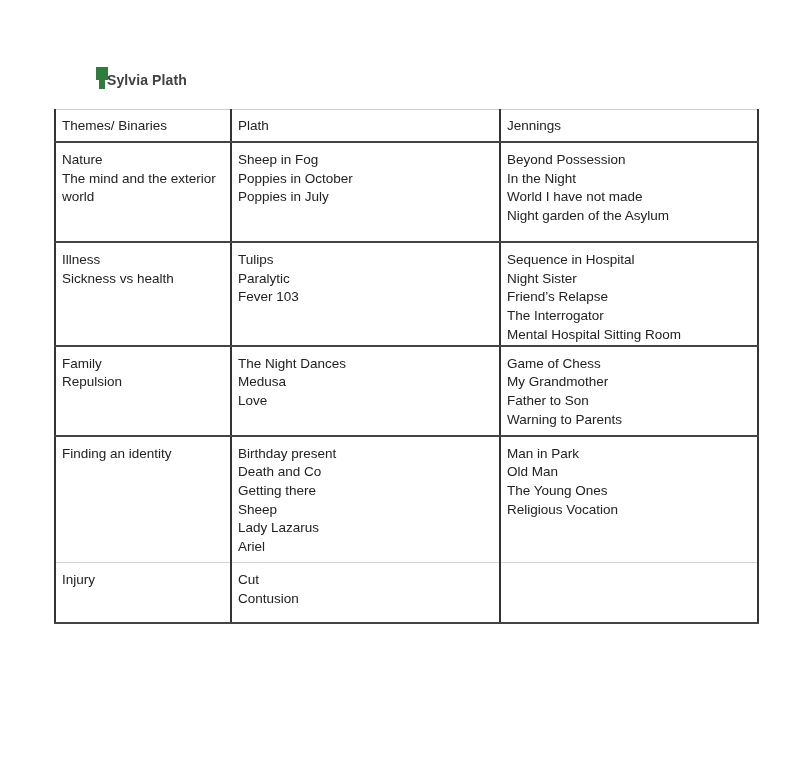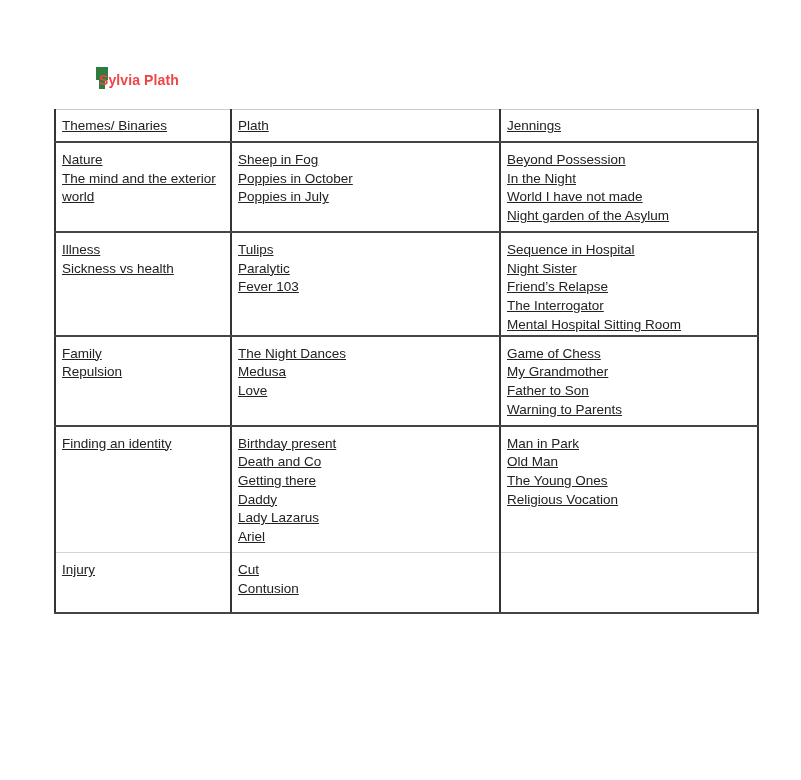--- a/index.html
+++ b/index.html
@@ -10,25 +10,25 @@
     body {
       width: 801px;
       height: 780px;
       position: relative;
       overflow: hidden;
       font-family: "Liberation Sans", "DejaVu Sans", sans-serif;
       color: #222222;
     }
     .page-title {
       position: absolute;
-      left: 99px;
+      left: 107px;
       top: 72px;
       font-size: 14px;
       font-weight: bold;
-      color: #ef4444;
+      color: #404040;
       letter-spacing: 0.1px;
     }
     .comment-marker {
       position: absolute;
       left: 96px;
       top: 67px;
       width: 12px;
       height: 22px;
     }
     .comment-marker .blk {
@@ -57,21 +57,20 @@
       font-size: 13.5px;
       line-height: 18.7px;
     }
     table.themes td {
       vertical-align: top;
       padding: 8px 6px 0 6px;
       border-left: 2px solid #333333;
       border-right: 2px solid #333333;
       border-bottom: 2px solid #444444;
       border-top: 2px solid #444444;
-      text-decoration: underline;
     }
     table.themes tr.header td {
       border-top: 1px solid #cccccc;
       height: 24px;
       padding-top: 7px;
     }
     table.themes tr.light-top td {
       border-top: 1px solid #d4d4d4;
     }
     table.themes tr.light-bottom td {
@@ -103,21 +102,21 @@
       <col class="c2">
       <col class="c3">
     </colgroup>
   <tbody>
     <tr class="header">
       <td>Themes/ Binaries</td>
       <td>Plath</td>
       <td>Jennings</td>
     </tr>
 
-    <tr style="height:90px;">
+    <tr style="height:100px;">
       <td>
         <span class="cell-line">Nature</span>
         <span class="cell-line wrap">The mind and the exterior world</span>
       </td>
       <td>
         <span class="cell-line">Sheep in Fog</span>
         <span class="cell-line">Poppies in October</span>
         <span class="cell-line">Poppies in July</span>
       </td>
       <td>
@@ -167,21 +166,21 @@
 
 
     <tr class="light-bottom" style="height:127px;">
       <td>
         <span class="cell-line">Finding an identity</span>
       </td>
       <td>
         <span class="cell-line">Birthday present</span>
         <span class="cell-line">Death and Co</span>
         <span class="cell-line">Getting there</span>
-        <span class="cell-line">Daddy</span>
+        <span class="cell-line">Sheep</span>
         <span class="cell-line">Lady Lazarus</span>
         <span class="cell-line">Ariel</span>
       </td>
       <td>
         <span class="cell-line">Man in Park</span>
         <span class="cell-line">Old Man</span>
         <span class="cell-line">The Young Ones</span>
         <span class="cell-line">Religious Vocation</span>
       </td>
     </tr>

